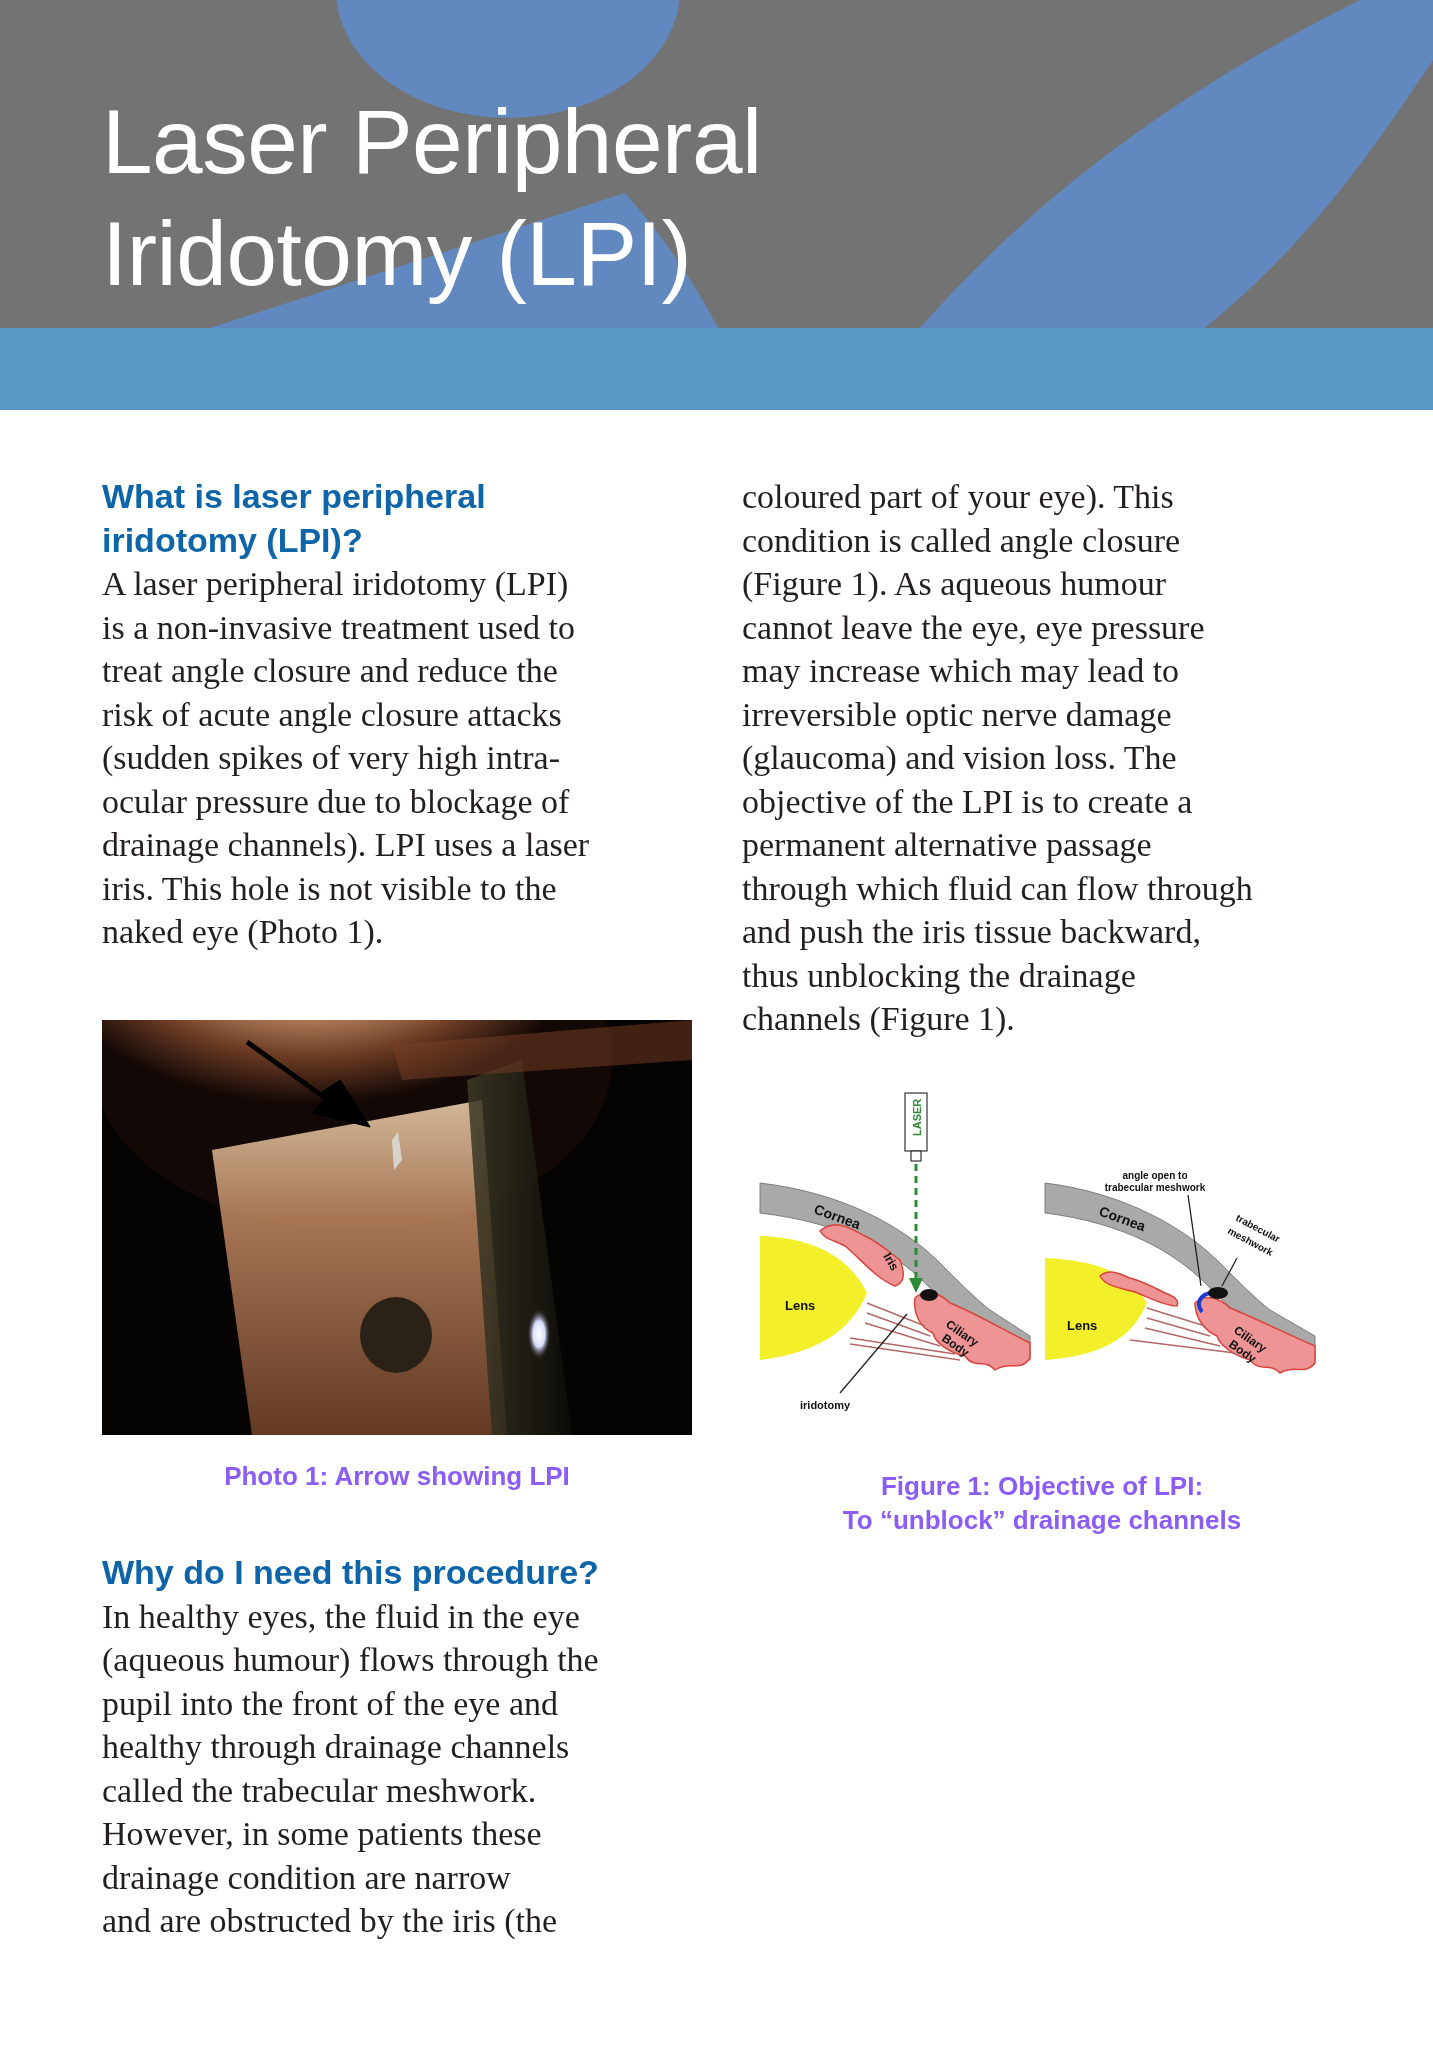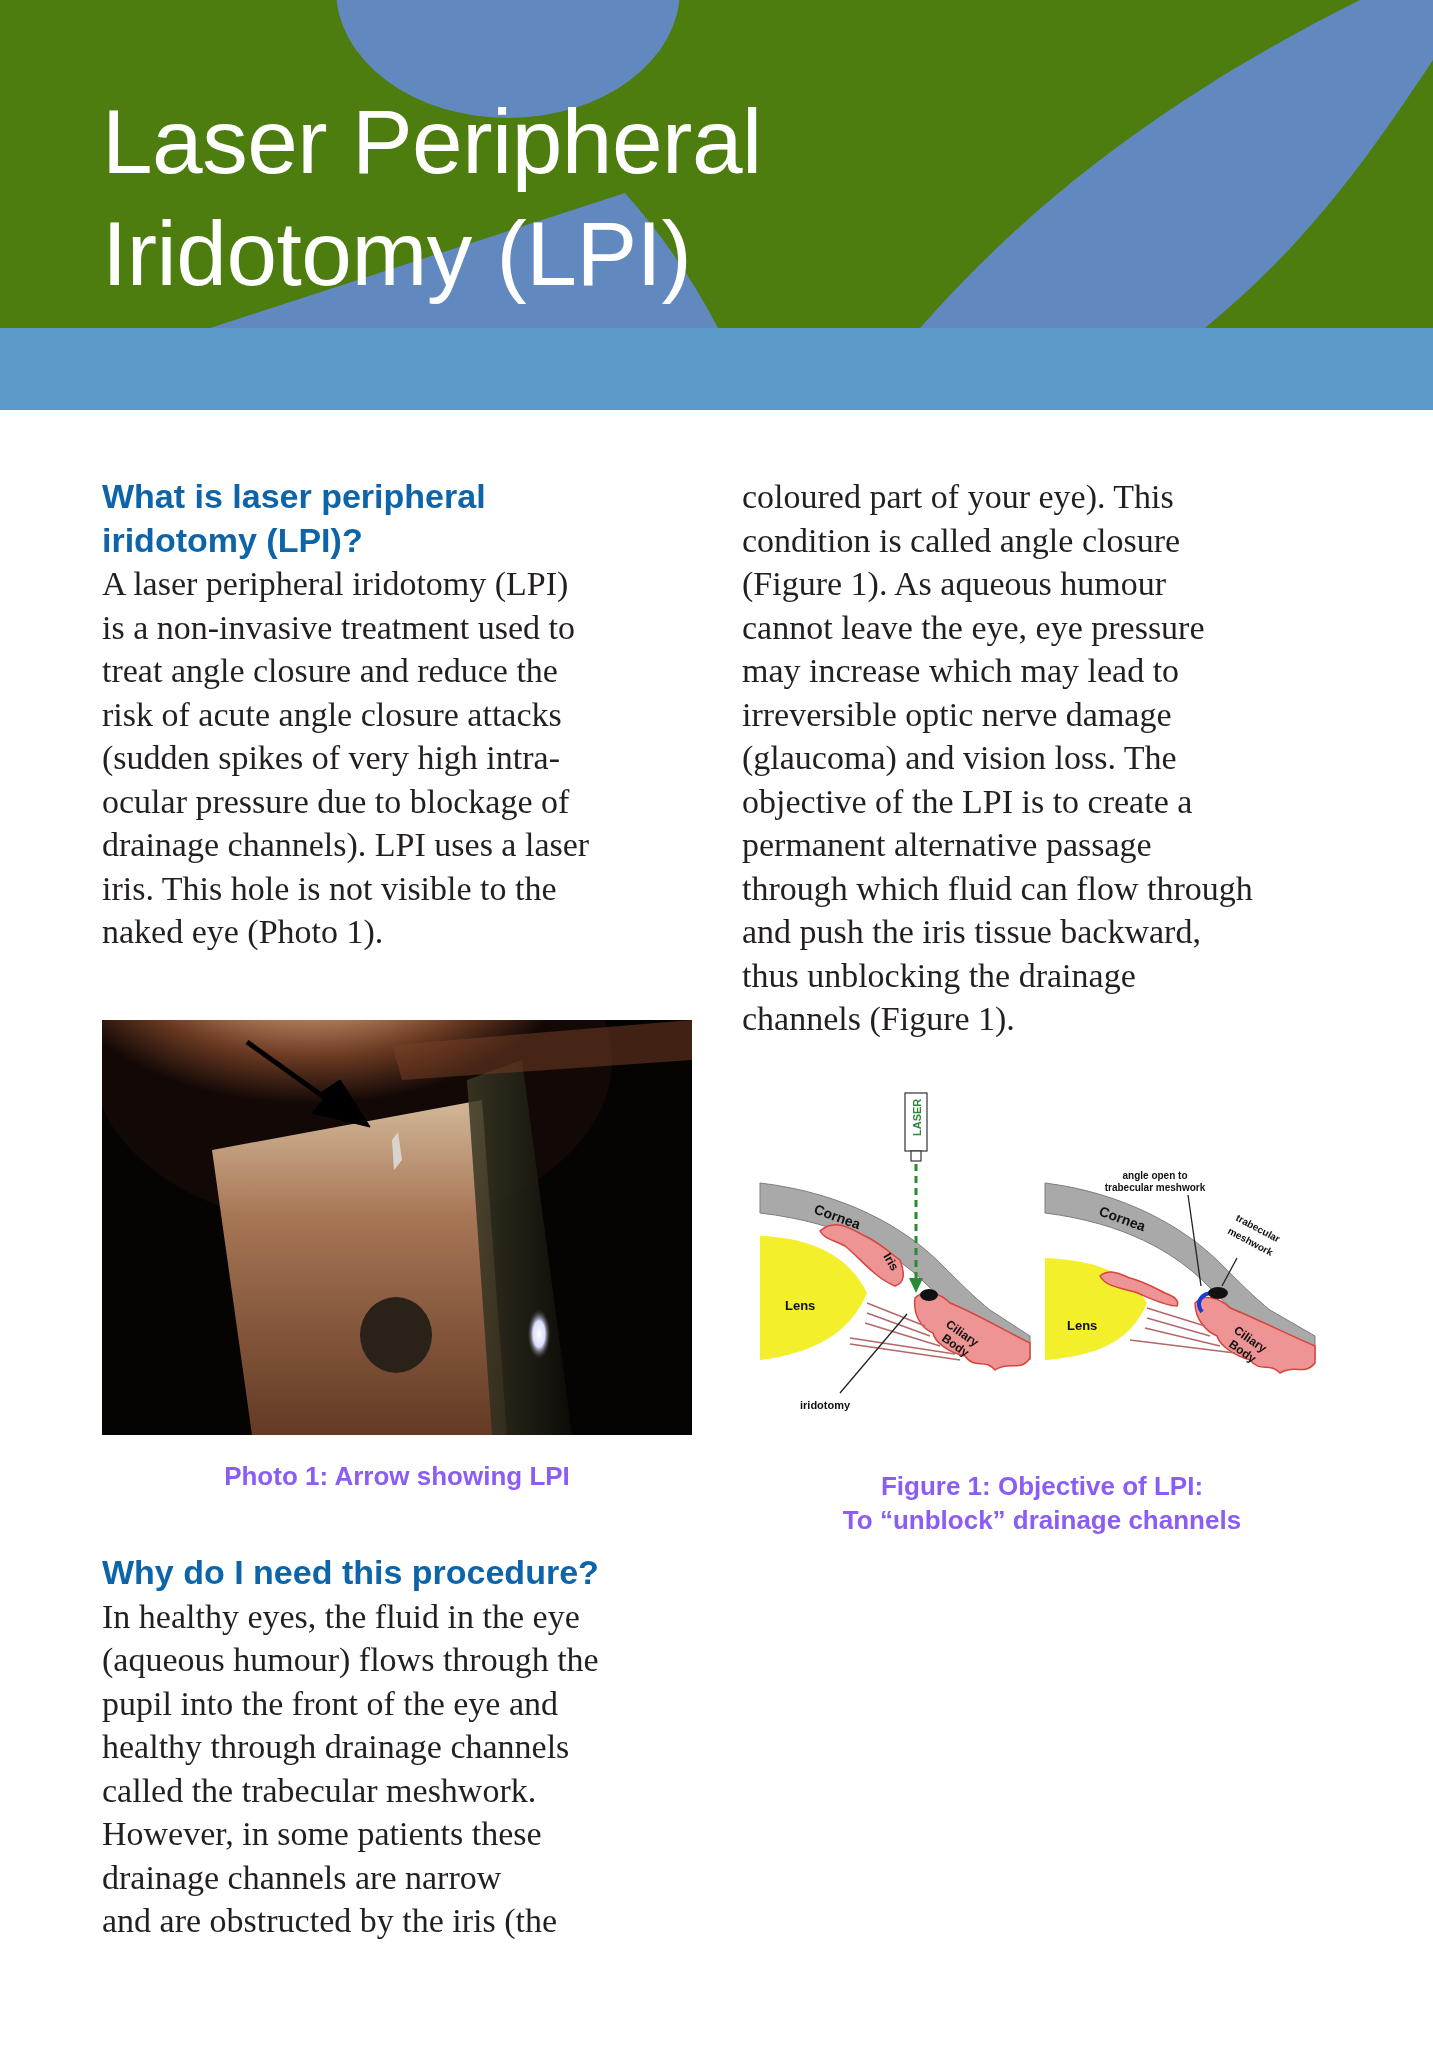--- a/index.html
+++ b/index.html
@@ -1,21 +1,21 @@
 <!DOCTYPE html>
 <html><head>
   <meta charset="utf-8">
   <style>
     html, body { margin: 0; padding: 0; }
     body {
       width: 1433px; height: 2048px; background: #ffffff;
       position: relative; overflow: hidden;
       font-family: "Liberation Sans", sans-serif; color: #231f20;
     }
-    .header { position: absolute; left: 0; top: 0; width: 1433px; height: 328px; background: #4d7c0f; overflow: hidden; }
+    .header { position: absolute; left: 0; top: 0; width: 1433px; height: 328px; background: #737373; overflow: hidden; }
     .header svg.deco { position: absolute; left: 0; top: 0; }
     .band { position: absolute; left: 0; top: 328px; width: 1433px; height: 82px; background: #5b9ac8; }
     .title {
       position: absolute; left: 102px; top: 86px; margin: 0;
       font-size: 91px; line-height: 112px; font-weight: normal; color: #ffffff;
       letter-spacing: -0.5px;
     }
     .title span { display: block; }
 
     .col { position: absolute; width: 600px; margin-top: 12px; }
@@ -112,21 +112,21 @@
   <h2 class="h2">
     <span>Why do I need this procedure?</span>
   </h2>
   <p class="p">
     <span>In healthy eyes, the fluid in the eye</span>
     <span>(aqueous humour) flows through the</span>
     <span>pupil into the front of the eye and</span>
     <span>healthy through drainage channels</span>
     <span>called the trabecular meshwork.</span>
     <span>However, in some patients these</span>
-    <span>drainage channels are narrow</span>
+    <span>drainage condition are narrow</span>
     <span>and are obstructed by the iris (the</span>
   </p>
 </div>
 
 <div class="col col-right" style="top:463px;">
   <p class="p">
     <span>coloured part of your eye). This</span>
     <span>condition is called angle closure</span>
     <span>(Figure 1). As aqueous humour</span>
     <span>cannot leave the eye, eye pressure</span>

